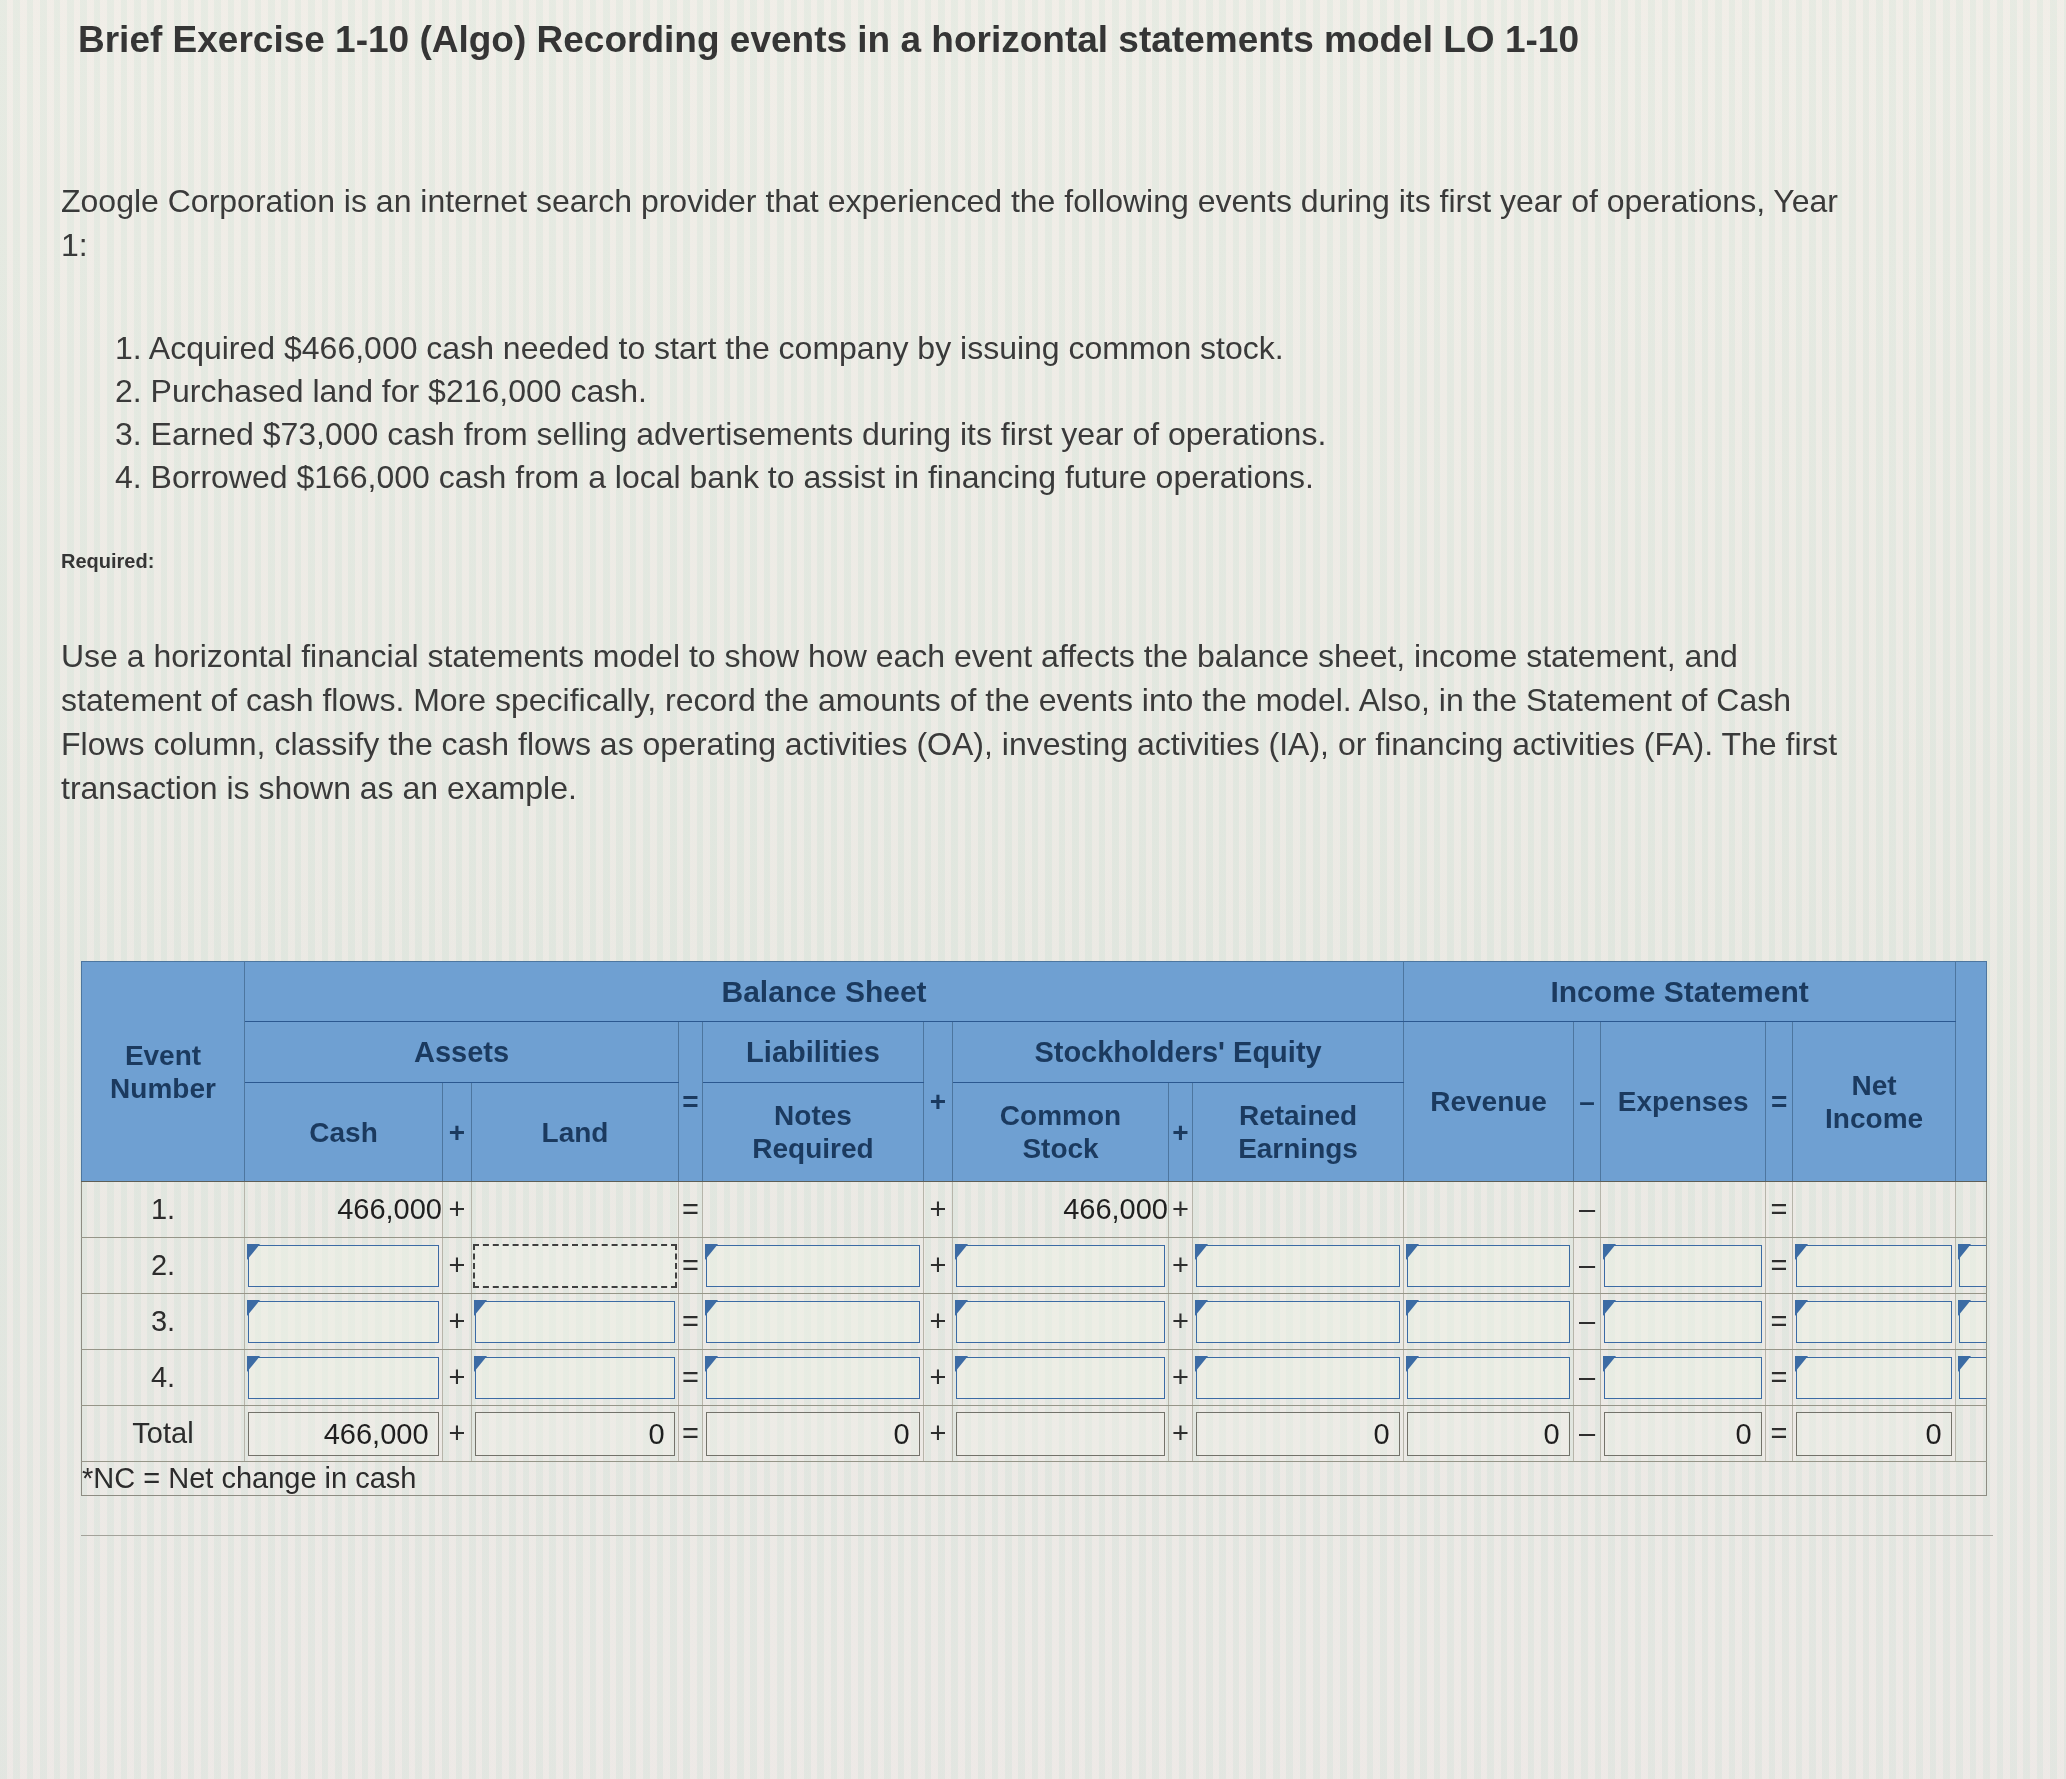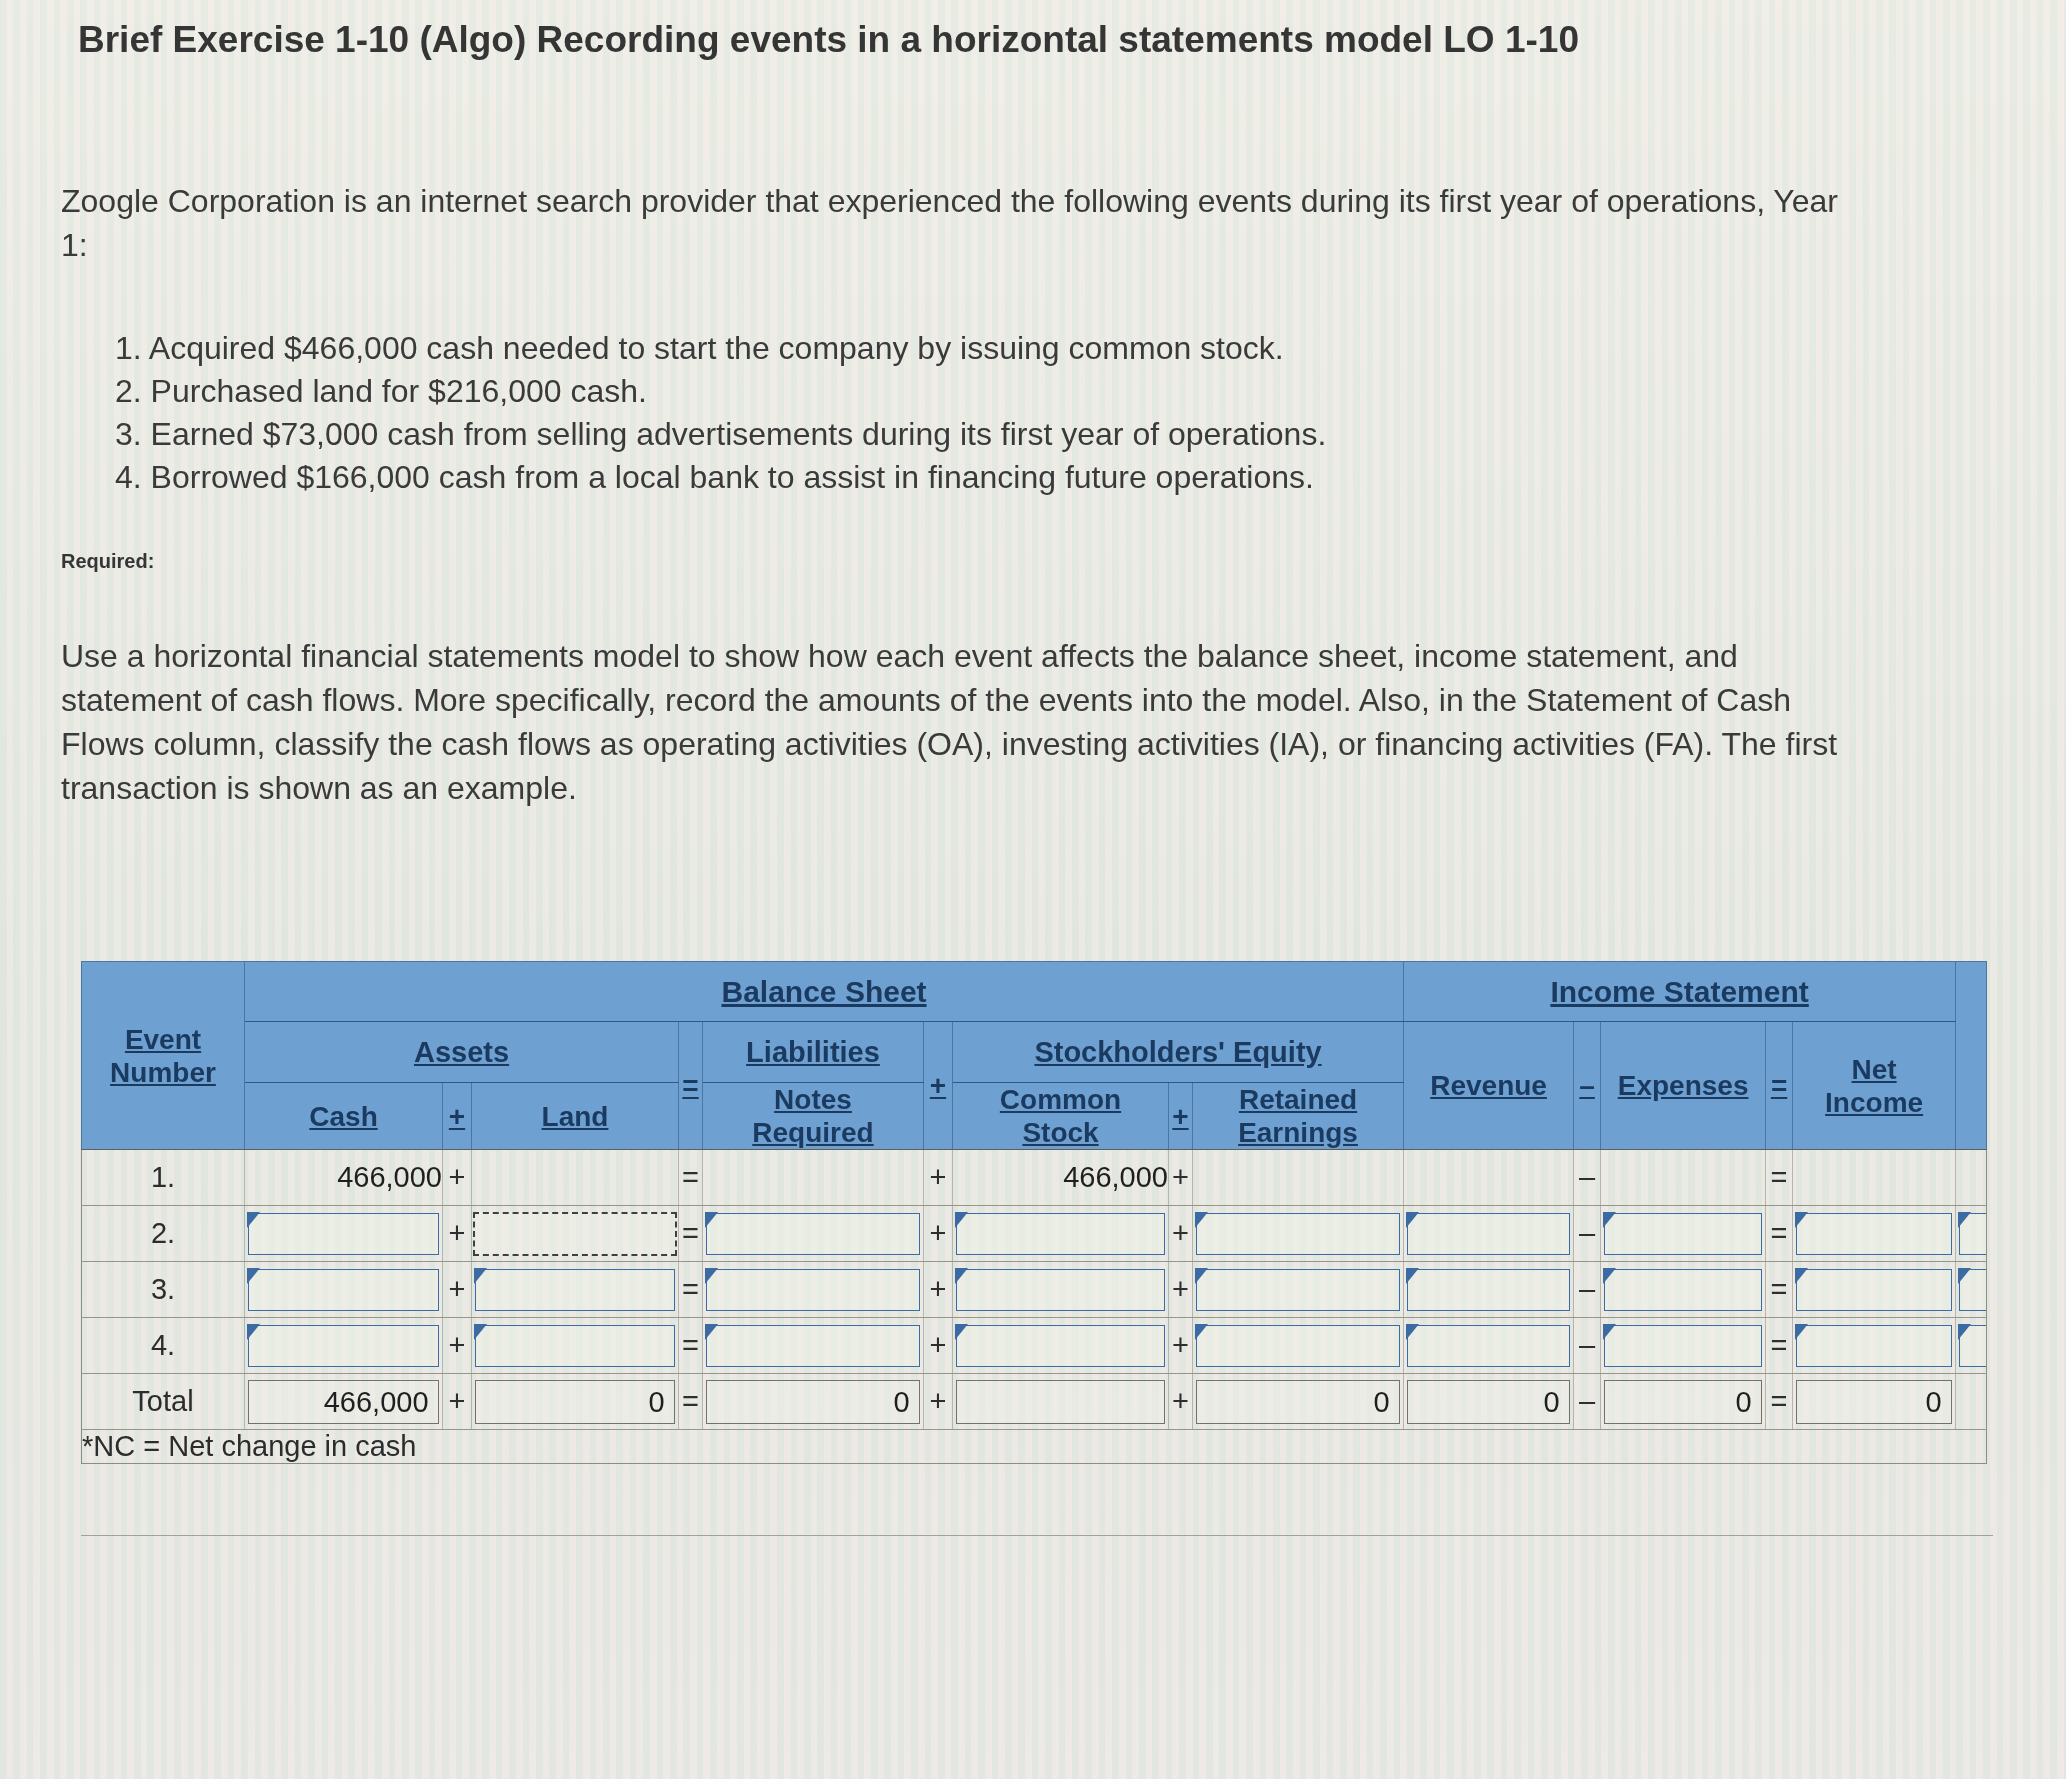--- a/index.html
+++ b/index.html
@@ -15,22 +15,22 @@
   .h1{font-size:37px;font-weight:bold;color:#353535;letter-spacing:0;}
   .para{font-size:32px;color:#3a3a3a;line-height:44px;}
   .list{font-size:32px;color:#3a3a3a;line-height:43px;}
   .req{font-size:20px;font-weight:bold;color:#353535;}
   .note{color:#8e2236;font-weight:bold;}
 
   
   table.model{border-collapse:collapse;table-layout:fixed;width:1905px;border:1.9px solid #8d8c82;}
   table.model td{vertical-align:middle;padding:0;}
   td.hd{background:#6fa0d2;color:#1b3a5f;font-weight:bold;font-size:28px;text-align:center;
-        border:1px solid #4d769f;line-height:33px;text-decoration:underline;}
-  td.hd .w2{margin:0 auto;}
+        border:1px solid #4d769f;line-height:33px;}
+  td.hd .w2{margin:16px auto;}
   td.sec{border-bottom:1.9px solid #2b5890;font-size:30px;}
   td.grp{border-bottom:1.9px solid #2b5890;font-size:29px;}
   tr.hrowC td.hd, td.hspan{border-bottom:1.9px solid #5f5f57;}
   td.ev{ text-align:center;font-size:29px;color:#2c2c2c;border-right:1px solid #b7b5aa;border-bottom:1px solid #969588;}
   td.val{ text-align:right;padding-right:11.5px;font-size:29px;color:#1f1f1f;
           border-right:1px solid #b7b5aa;border-bottom:1px solid #969588;}
   td.box{ border-right:1px solid #b7b5aa;border-bottom:1px solid #969588;}
   td.op{ text-align:center;font-size:29px;color:#2e2e2e;border-right:1px solid #b7b5aa;border-bottom:1px solid #969588;}
   td.cut{ overflow:hidden;border-bottom:1px solid #969588;}
   tr.body td{height:55px;}

